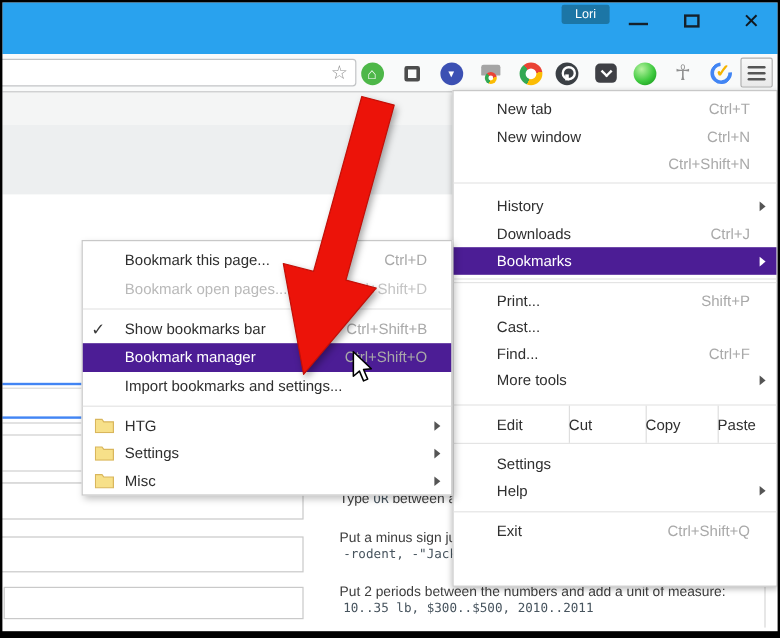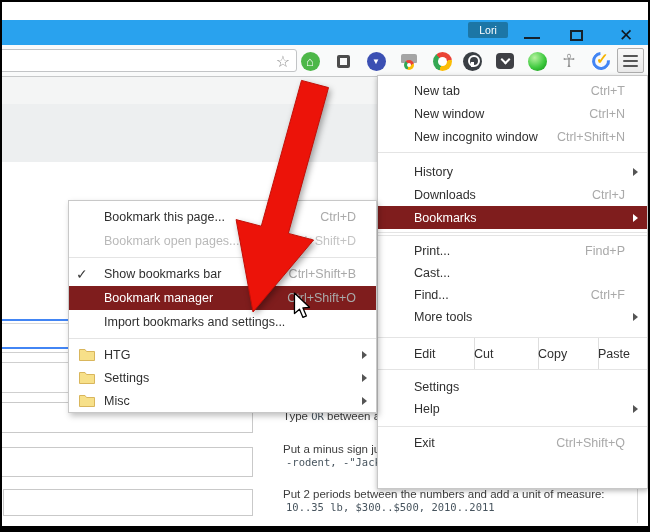--- a/index.html
+++ b/index.html
@@ -7,21 +7,21 @@
   .screen { position:relative; width:650px; height:532px; background:#fff; overflow:hidden;
             font-family:"Liberation Sans", sans-serif; }
 
   
   .b-top    { position:absolute; left:0; top:0; width:650px; height:2px; background:#000; z-index:20; }
   .b-left   { position:absolute; left:0; top:0; width:2px; height:532px; background:#000; z-index:20; }
   .b-right  { position:absolute; right:0; top:0; width:2px; height:532px; background:#000; z-index:20; }
   .b-bottom { position:absolute; left:0; bottom:0; width:650px; height:6px; background:#000; z-index:20; }
 
   
-  .titlebar { position:absolute; left:2px; top:20px; right:2px; height:43px; background:#29a2ee; z-index:2; }
+  .titlebar { position:absolute; left:2px; top:2px; right:2px; height:43px; background:#29a2ee; z-index:2; }
   .profile-badge { position:absolute; left:466px; top:2px; min-width:40px; height:16px; padding:0 6px;
                    background:#1c76a6; border-radius:2px; color:#fff; font-size:10.5px; line-height:16px;
                    text-align:center; }
   .winbtn { position:absolute; top:0; width:32px; height:30px; display:flex; align-items:center; justify-content:center; cursor:default; }
   .wb-min  { left:514px; } .wb-min span { display:block; width:16px; height:2px; background:#15212b; margin-top:6px; }
   .wb-max  { left:558px; } .wb-max span { display:block; width:13px; height:11px; border:2px solid #15212b; }
   .wb-close{ left:608px; font-size:17px; color:#10181f; }
 
   
   .toolbar { position:absolute; left:2px; top:45px; right:2px; height:32px; background:#f9fafa;
@@ -64,21 +64,21 @@
   .vline { position:absolute; width:1px; background:#d7d7d7; z-index:1; }
 
   
   .main-menu { position:absolute; left:377px; top:75px; width:271px; height:414px; background:#fff;
                border:1px solid #c8c8c8; box-shadow:0 2px 5px rgba(0,0,0,.28); z-index:5; padding-top:3px; }
   .mrow { height:23px; display:flex; align-items:center; padding-left:36px; padding-right:22px;
           position:relative; font-size:12.5px; color:#2f2f2f; }
   .mrow.short { height:22px; }
   .mrow .sc { margin-left:auto; color:#a9a9a9; }
   .msep { height:1px; background:#e4e4e4; }
-  .hl { background:#7f1d1d; color:#fff !important; }
+  .hl { background:#4c1d95; color:#fff !important; }
   .hl .sc { color:#fff; }
   .tri { width:0; height:0; border-top:4px solid transparent; border-bottom:4px solid transparent;
          border-left:5px solid #555; position:absolute; right:9px; top:50%; transform:translateY(-50%); }
   .tri.white { border-left-color:#fff; }
   .zoom-row { height:35px; position:relative; display:flex; align-items:center; font-size:12.5px; color:#2f2f2f; }
   .zlabel { padding-left:36px; }
   .zminus { position:absolute; left:106px; width:26px; text-align:center; font-size:14px; color:#3f3f3f; }
   .zlevel { position:absolute; left:136px; width:46px; text-align:center; }
   .zplus  { position:absolute; left:184px; width:22px; text-align:center; font-size:13px; color:#3f3f3f; }
   .zdiv   { position:absolute; top:0; bottom:0; width:1px; background:#dedede; }
@@ -203,41 +203,40 @@
   <div class="main-menu">
     <div class="mrow">
       <span>New tab</span>
       <span class="sc">Ctrl+T</span>
     </div>
     <div class="mrow">
       <span>New window</span>
       <span class="sc">Ctrl+N</span>
     </div>
     <div class="mrow">
-      <span>New incognito window</span>
       <span class="sc">Ctrl+Shift+N</span>
     </div>
     <div class="msep" style="margin-top:4px;margin-bottom:7px"></div>
     <div class="mrow">
       <span>History</span>
       <span class="tri"></span>
     </div>
     <div class="mrow">
       <span>Downloads</span>
       <span class="sc">Ctrl+J</span>
     </div>
     <div class="mrow hl">
       <span>Bookmarks</span>
       <span class="tri white"></span>
     </div>
     <div class="msep" style="margin-top:3px"></div>
     <div class="msep" style="margin-top:2px;margin-bottom:4px"></div>
     <div class="mrow short">
       <span>Print...</span>
-      <span class="sc">Find+P</span>
+      <span class="sc">Shift+P</span>
     </div>
     <div class="mrow short">
       <span>Cast...</span>
     </div>
     <div class="mrow short">
       <span>Find...</span>
       <span class="sc">Ctrl+F</span>
     </div>
     <div class="mrow short">
       <span>More tools</span>

